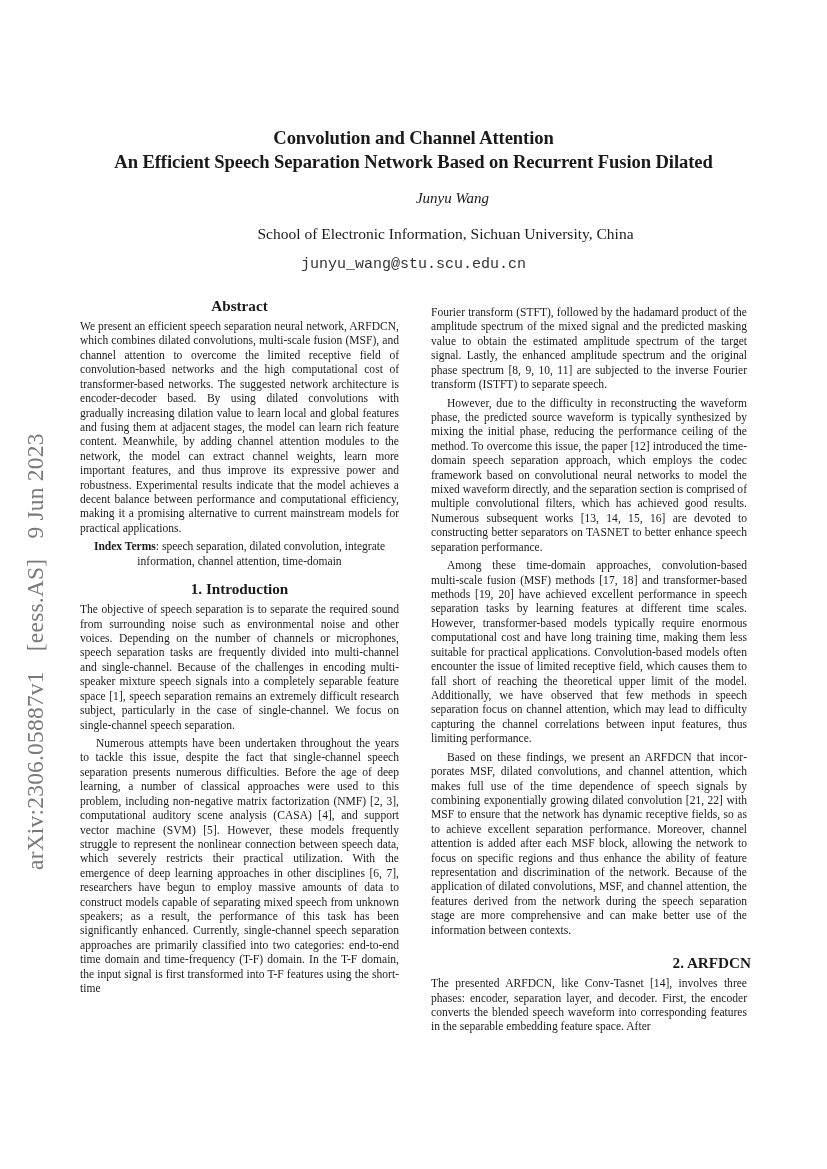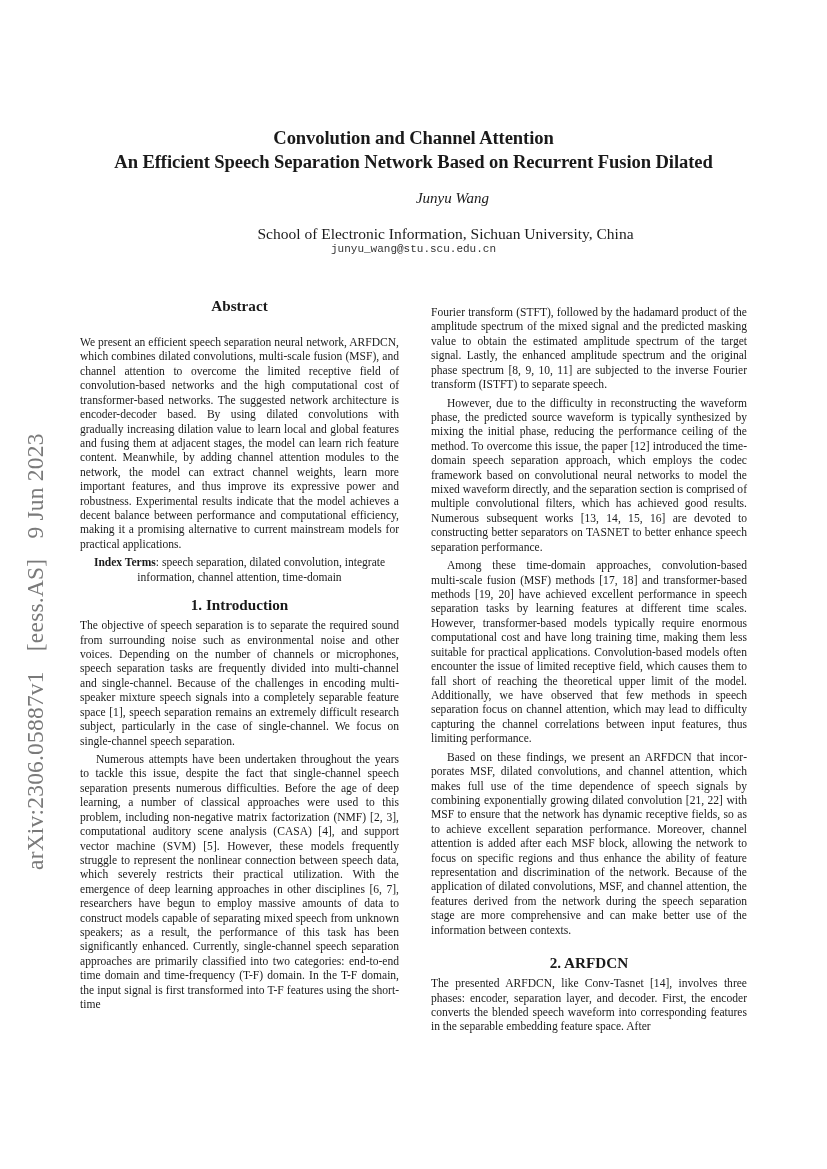--- a/index.html
+++ b/index.html
@@ -3,31 +3,31 @@
 <meta charset="utf-8">
 <style>
   html, body { margin:0; padding:0; background:#ffffff; }
   body { width:827px; height:1169px; position:relative; overflow:hidden;
          font-family:"Liberation Serif", "DejaVu Serif", serif; color:#1a1a1a; }
   .title { position:absolute; left:60px; width:707px; top:126px; text-align:center;
            font-weight:bold; font-size:18.6px; line-height:24px; letter-spacing:-0.1px; }
   .author { position:absolute; left:0; width:827px; top:190px; text-align:center;
             font-style:italic; font-size:15px;padding-left:39px; }
   .affil { position:absolute; left:0; width:827px; top:225px; text-align:center; font-size:15.5px;padding-left:32px; }
-  .email { position:absolute; left:0; width:827px; top:243px; text-align:center;
-           font-family:"Liberation Mono", "DejaVu Sans Mono", monospace; font-size:11px; color:#333; }
+  .email { position:absolute; left:0; width:827px; top:256px; text-align:center;
+           font-family:"Liberation Mono", "DejaVu Sans Mono", monospace; font-size:15px; color:#333; }
   .col { position:absolute; width:327px; font-size:11.55px; line-height:14.42px; text-align:justify; hyphens:manual; }
   .col.left { left:76px; top:297px; }
   .col.right { left:427px; top:301px; width:324px; }
   .col p { margin:4px; }
   .col p.indent { text-indent:16px; }
   .sec { font-weight:bold; font-size:15.2px; text-align:center; margin:0; line-height:18px; }
-  .sec.abs { margin-bottom:20px; }
+  .sec.abs { margin-bottom:4px; }
   .sec.s1 { margin-top:12px; }
-  .sec.s2 { margin-top:17px; margin-bottom:0; }
+  .sec.s2 { margin-top:17px; margin-bottom:0;text-align:right; }
   .bold { font-weight:bold; }
   .stamp { position:absolute; left:22px; top:870px; transform-origin:0 0; transform:rotate(-90deg);
            font-size:23.5px; color:#7a7a7a; white-space:nowrap; letter-spacing:0.2px; }
   .stamp span { margin-right:14px; }
 </style>
 </head>
 <body>
 
 <div class="title">
   <div>Convolution and Channel Attention</div>

